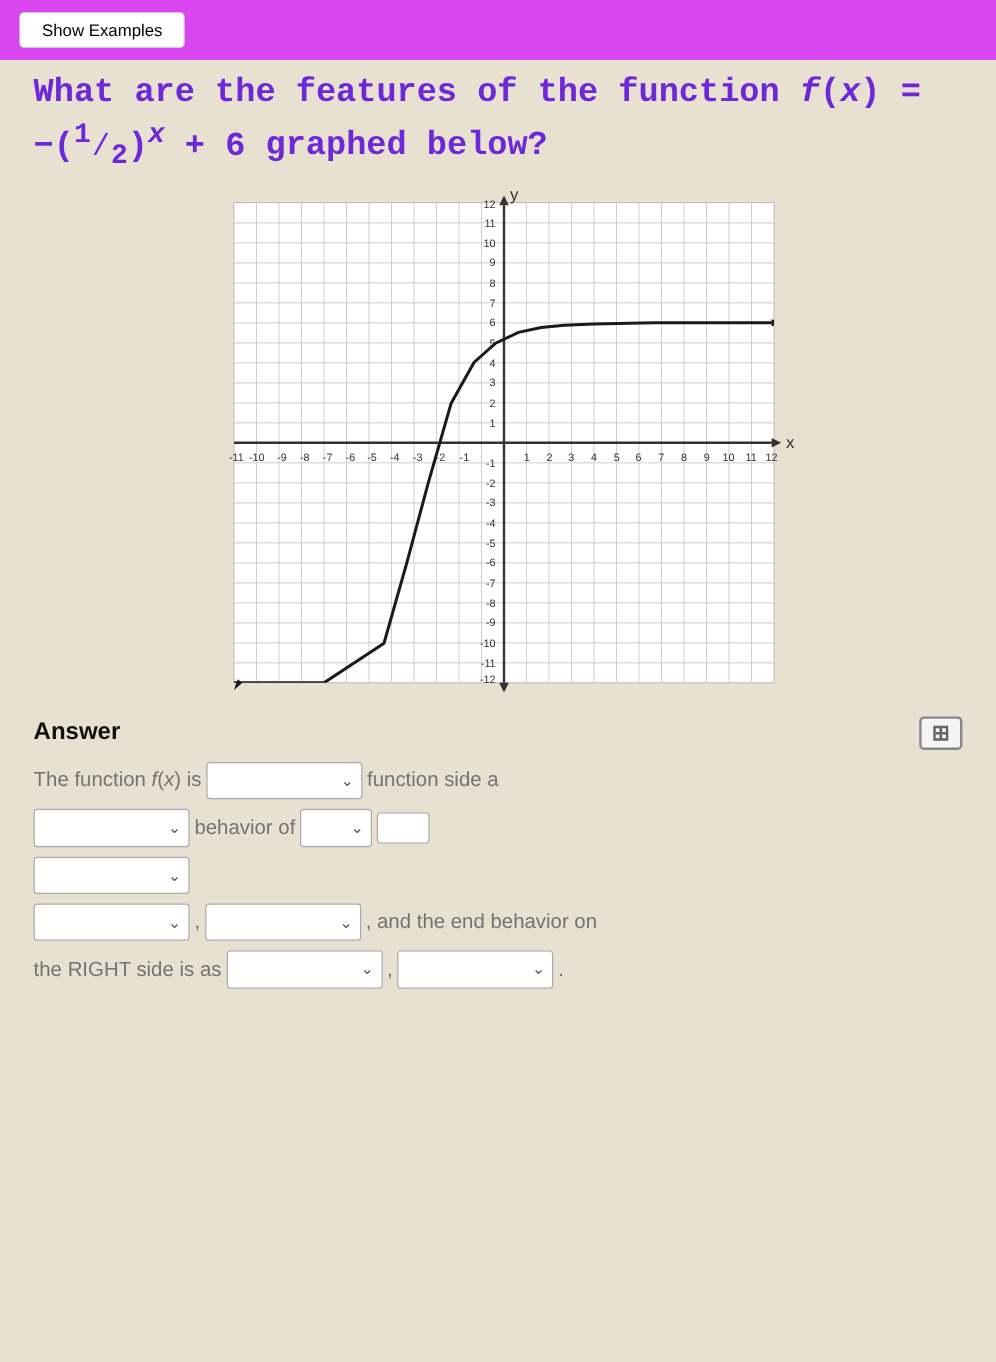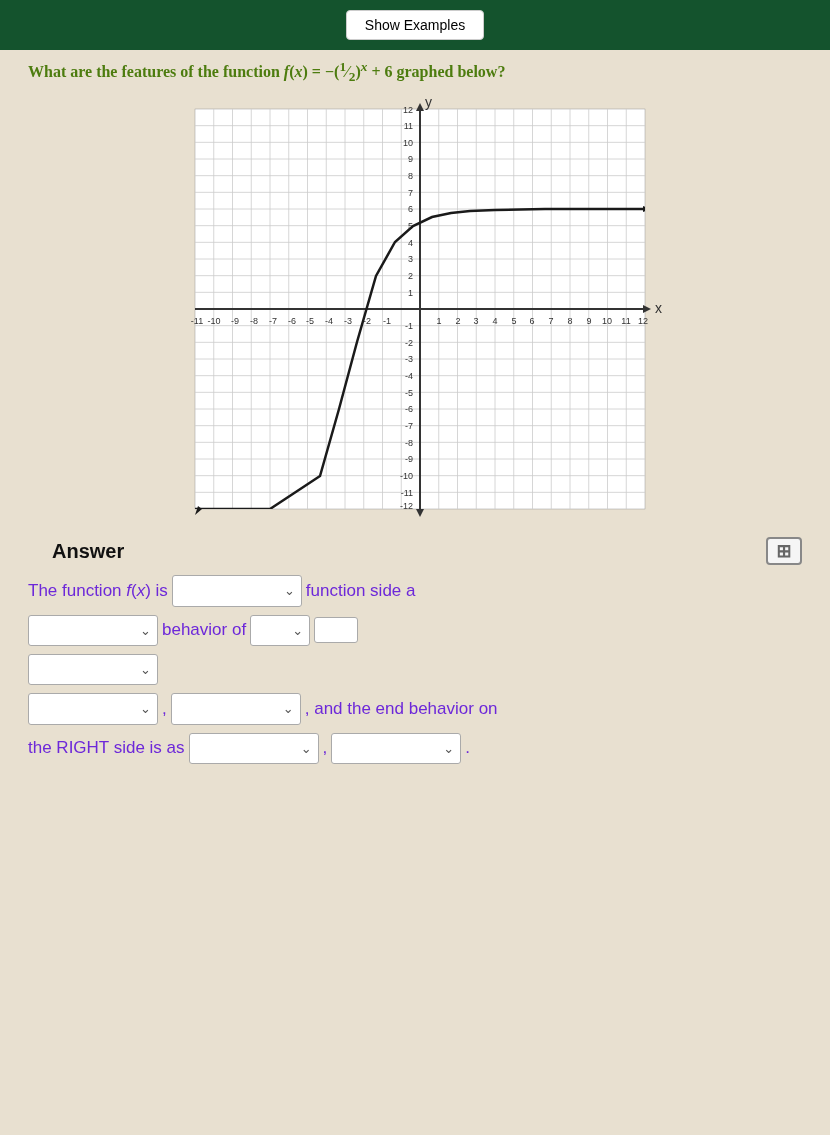--- a/index.html
+++ b/index.html
@@ -8,45 +8,45 @@
       min-height: 1135px;
       background: #e8e0d0;
       font-family: Georgia, 'Times New Roman', serif;
       position: relative;
       overflow-x: hidden;
     }
 
     
     .top-bar {
       display: flex;
-      justify-content: center;
+      justify-content: flex-start;
       align-items: center;
       padding: 10px 16px;
-      background: #14532d;
+      background: #d946ef;
     }
     .show-examples-btn {
       background: white;
       border: 1px solid #ccc;
       border-radius: 4px;
       padding: 6px 18px;
       font-size: 14px;
       cursor: pointer;
       font-family: Arial, sans-serif;
     }
 
     
     .question-section {
       padding: 8px 28px 0 28px;
     }
     .question-text {
-      font-size: 16px;
+      font-size: 28px;
       font-weight: bold;
       line-height: 1.4;
-      color: #4d7c0f;
-      font-family: Liberation Serif, serif;
+      color: #6d28d9;
+      font-family: Liberation Mono, monospace;
     }
 
     
     .graph-container {
       display: flex;
       justify-content: center;
       margin: 12px 0 8px 0;
     }
 
     
@@ -55,40 +55,39 @@
     }
     .answer-label {
       font-size: 20px;
       font-weight: bold;
       color: #111;
       font-family: Arial, sans-serif;
       margin-bottom: 10px;
       display: flex;
       align-items: center;
       justify-content: space-between;
-      margin-left: 24px;
     }
     .keyboard-icon {
       width: 36px;
       height: 28px;
       border: 2px solid #888;
       border-radius: 4px;
       display: flex;
       align-items: center;
       justify-content: center;
       font-size: 18px;
       color: #666;
       background: #f5f5f5;
     }
 
     
     .answer-rows {
       font-size: 17px;
       font-family: Arial, sans-serif;
-      color: #6d28d9;
+      color: #737373;
       line-height: 1.8;
     }
     .answer-row {
       display: flex;
       align-items: center;
       flex-wrap: wrap;
       gap: 4px;
       margin-bottom: 8px;
     }
     .dropdown {

